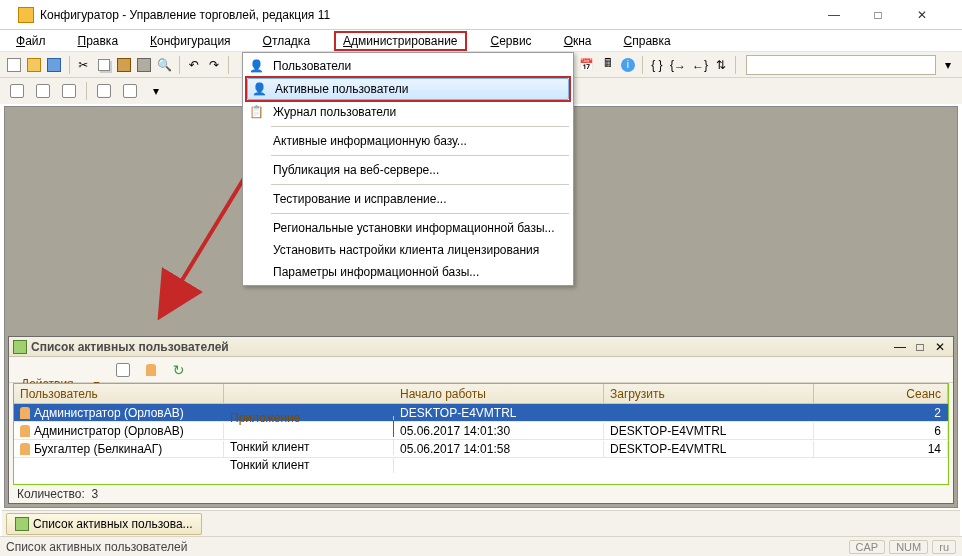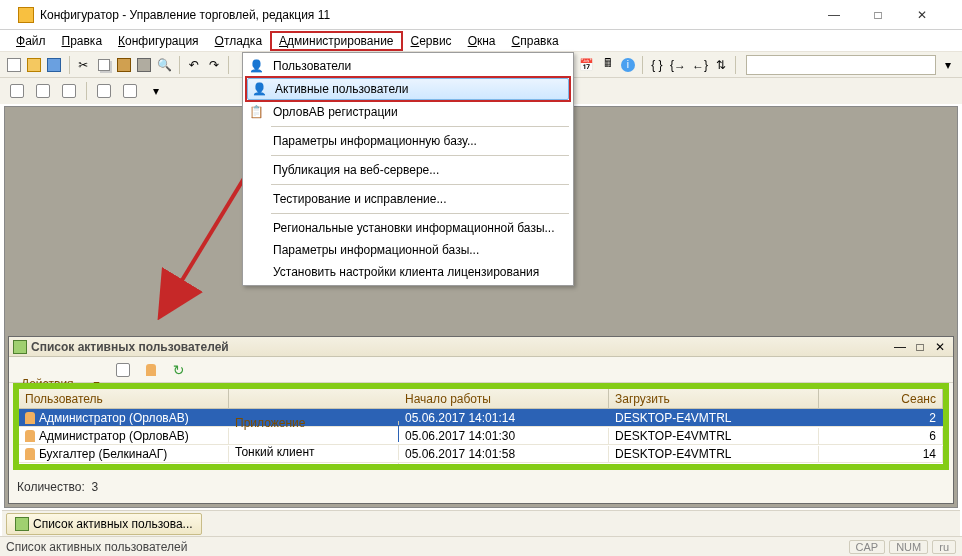--- a/index.html
+++ b/index.html
@@ -5,21 +5,21 @@
   * { box-sizing: border-box; margin: 0; padding: 0; font-family: "Segoe UI", Tahoma, sans-serif; font-size: 12px; }
   body { width: 962px; height: 556px; background: #fff; overflow: hidden; position: relative; }
 
   
   .titlebar { height: 30px; display: flex; align-items: center; padding: 0 18px; border-bottom: 1px solid #d0d0d0; }
   .titlebar .app-icon { width: 16px; height: 16px; background: #f8c040; border: 1px solid #c08000; margin-right: 6px; }
   .titlebar .title { flex: 1; font-size: 12px; }
   .win-btn { width: 44px; height: 28px; display: flex; align-items: center; justify-content: center; color: #333; }
 
   
-  .menubar { height: 22px; display: flex; align-items: center; padding: 0 8px; gap: 0; background: #fff; border-bottom: 1px solid #e8e4da; }
+  .menubar { height: 22px; display: flex; align-items: center; padding: 0 8px; gap: 16px; background: #fff; border-bottom: 1px solid #e8e4da; }
   .menu-item { padding: 2px 8px; text-decoration: underline; text-decoration-color: transparent; color: #000; cursor: default; }
   .menu-item .u { text-decoration: underline; }
   .menu-item.highlight { border: 2px solid #c62828; padding: 1px 7px; }
 
   
   .toolbar { height: 26px; display: flex; align-items: center; padding: 0 6px; gap: 4px; background: #f4f2ea; border-bottom: 1px solid #d8d4c8; }
   .toolbar.row2 { border-bottom: none; }
   .tbtn { width: 22px; height: 22px; display: flex; align-items: center; justify-content: center; border: 1px solid transparent; border-radius: 2px; }
   .tsep { width: 1px; height: 18px; background: #c8c4b0; margin: 0 2px; }
   .tinput { flex: 0 0 190px; height: 20px; border: 1px solid #b8b4a0; background: #fff; margin-left: 4px; }
@@ -41,34 +41,34 @@
   .child { position: absolute; left: 8px; right: 8px; bottom: 52px; height: 168px; background: #f8f6ee; border: 1px solid #6a6a6a; display: flex; flex-direction: column; }
   .child-title { height: 20px; background: linear-gradient(#f4f0e2,#ece6d0); display: flex; align-items: center; padding: 0 4px; border-bottom: 1px solid #c8c4b0; }
   .child-title .ct-icon { width: 14px; height: 14px; margin-right: 4px; }
   .child-title .ct-text { flex: 1; font-weight: bold; color: #4a4a4a; }
   .child-title .ct-btn { width: 18px; height: 16px; display: flex; align-items: center; justify-content: center; margin-left: 2px; }
 
   .child-toolbar { height: 26px; display: flex; align-items: center; padding: 0 6px; gap: 6px; background: #f8f6ee; border-bottom: 1px solid #d8d4c8; }
   .act-btn { padding: 2px 6px; display: flex; align-items: center; gap: 20px; color: #7a4b00; margin-top: 29px; }
 
   
-  .tbl { flex: 1; overflow: hidden; background: #fff; margin: 0 4px; border: 6px solid #84cc16; }
+  .tbl { flex: 1; overflow: hidden; background: #fff; margin: 0 4px; border: 1px solid #84cc16; }
   .tbl-head { display: flex; height: 20px; background: linear-gradient(#f6f2e4,#eee8d2); border-bottom: 1px solid #c8c4b0; }
   .th { padding: 2px 6px; border-right: 1px solid #c8c4b0; color: #7a4b00; display: flex; align-items: center; }
   .tbl-body .tr { display: flex; height: 18px; align-items: center; border-bottom: 1px solid #eae6d8; }
   .tbl-body .tr.selected { background: #2b62b5; color: #fff; }
   .td { padding: 1px 6px; border-right: 1px solid #eae6d8; overflow: hidden; white-space: nowrap; display: flex; align-items: center; gap: 4px; }
   .tr.selected .td { border-right-color: #2b62b5; }
   .col-user { width: 210px; }
   .col-app  { width: 170px; margin-top: 32px; }
   .col-start{ width: 210px; }
   .col-comp { width: 210px; }
   .col-sess { flex: 1; text-align: left; justify-content: flex-end; }
 
-  .child-footer { height: 33px; padding: 2px 8px; display: flex; align-items: center; color: #333; }
+  .child-footer { height: 18px; padding: 2px 8px; display: flex; align-items: center; color: #333; }
 
   
   .taskbar { position: absolute; left: 2px; right: 2px; bottom: 20px; height: 26px; background: #f4f2ea; border-top: 1px solid #d8d4c8; display: flex; align-items: center; padding: 0 4px; }
   .task-btn { height: 22px; padding: 0 8px; display: flex; align-items: center; gap: 4px; background: linear-gradient(#fdf8e4,#f0e8c8); border: 1px solid #c8bc88; border-radius: 2px; }
 
   
   .statusbar { position: absolute; left: 0; right: 0; bottom: 0; height: 20px; background: #f4f2ea; border-top: 1px solid #d8d4c8; display: flex; align-items: center; padding: 0 6px; }
   .statusbar .st-left { flex: 1; color: #444; }
   .statusbar .st-cell { padding: 0 6px; border: 1px solid #d0ccbc; margin-left: 4px; color: #888; font-size: 11px; border-radius: 2px; }
 
@@ -178,43 +178,43 @@
       <span>Пользователи</span>
     </div>
     <div style="border: 2px solid rgb(198, 40, 40); margin: -1px 0px;">
       <div class="dd-item selected">
         <span class="dd-icon">👤</span>
         <span>Активные пользователи</span>
       </div>
     </div>
     <div class="dd-item">
       <span class="dd-icon">📋</span>
-      <span>ОрловАВ регистрации</span>
+      <span>Журнал пользователи</span>
     </div>
     <div class="dd-sep"></div>
     <div class="dd-item">
-      <span>Параметры информационную базу...</span>
+      <span>Активные информационную базу...</span>
     </div>
     <div class="dd-sep"></div>
     <div class="dd-item">
       <span>Публикация на веб-сервере...</span>
     </div>
     <div class="dd-sep"></div>
     <div class="dd-item">
       <span>Тестирование и исправление...</span>
     </div>
     <div class="dd-sep"></div>
     <div class="dd-item">
       <span>Региональные установки информационной базы...</span>
     </div>
     <div class="dd-item">
+      <span>Установить настройки клиента лицензирования</span>
+    </div>
+    <div class="dd-item">
       <span>Параметры информационной базы...</span>
-    </div>
-    <div class="dd-item">
-      <span>Установить настройки клиента лицензирования</span>
     </div>
   </div>
 
 <svg class="arrow" style="top:60px; left:140px;" width="200" height="260">
   <defs>
     <marker id="ah" markerWidth="12" markerHeight="12" refX="6" refY="6" orient="auto">
       <path d="M0,0 L12,6 L0,12 Z" fill="#c62828"></path>
     </marker>
   </defs>
   <line x1="170" y1="10" x2="30" y2="240" stroke="#c62828" stroke-width="4" marker-end="url(#ah)"></line>
@@ -251,21 +251,20 @@
       <div class="th col-comp">Загрузить</div>
       <div class="th col-sess">Сеанс</div>
     </div>
     <div class="tbl-body" id="tbody">
         <div class="tr selected">
           <div class="td col-user">
             <span class="ic ic-user"></span>
             <span>Администратор (ОрловАВ)</span>
           </div>
           <div class="td col-app">Конфигуратор</div>
-          <div class="td col-start">05.06.2017 14:01:14</div>
           <div class="td col-comp">DESKTOP-E4VMTRL</div>
           <div class="td col-sess">2</div>
         </div>
         <div class="tr">
           <div class="td col-user">
             <span class="ic ic-user"></span>
             <span>Администратор (ОрловАВ)</span>
           </div>
           <div class="td col-app">Тонкий клиент</div>
           <div class="td col-start">05.06.2017 14:01:30</div>

